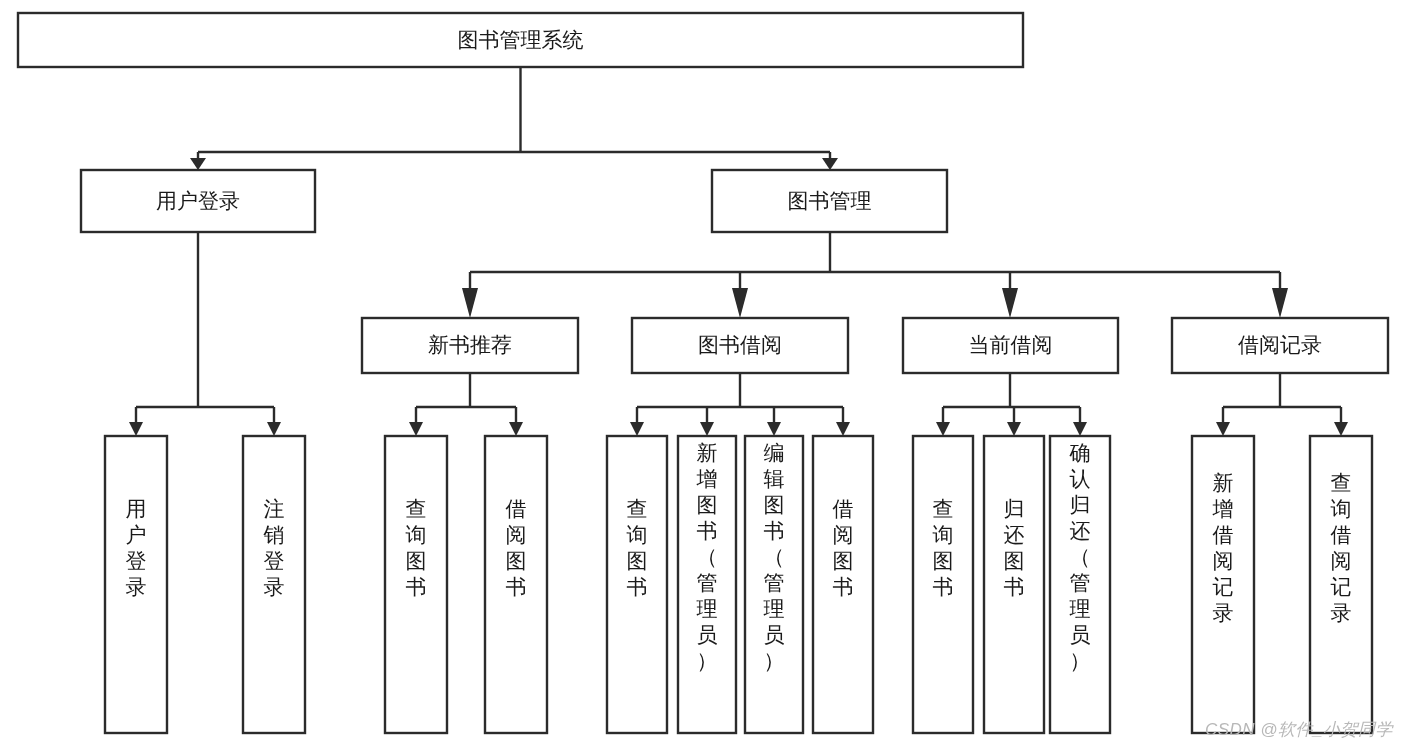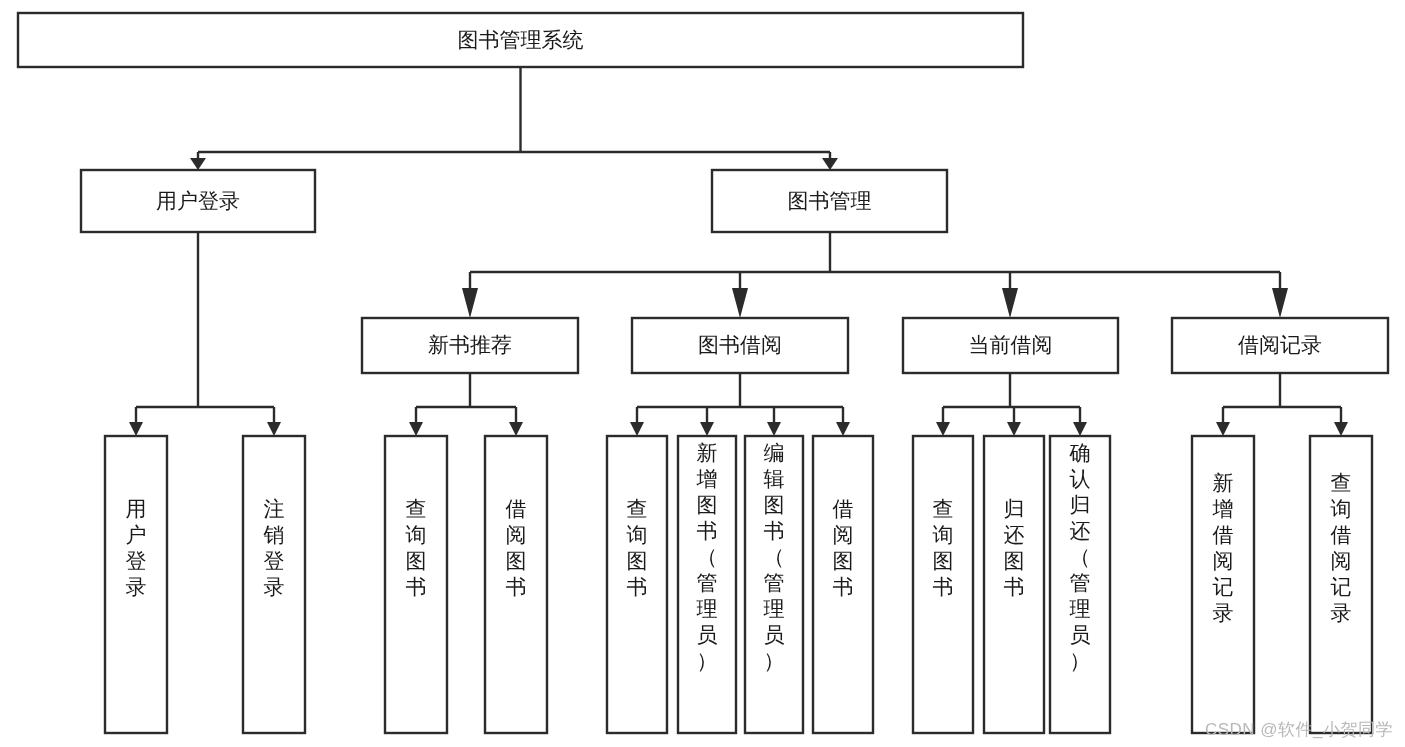--- a/index.html
+++ b/index.html
@@ -54,20 +54,21 @@
   .watermark {
     position: absolute;
     right: 12px;
     bottom: 6px;
     font-family: "Liberation Sans", "DejaVu Sans", sans-serif;
     font-size: 17px;
     color: #b8b8b8;
     letter-spacing: 0.5px;
     user-select: none;
     pointer-events: none;
+    font-style: italic;
   }
 </style>
 </head>
 <body>
 
 <svg id="diagram" viewBox="0 0 1405 747" xmlns="http://www.w3.org/2000/svg">
 
   <g>
 
     <path class="connector" d="M520.5 67 L520.5 152"></path>

